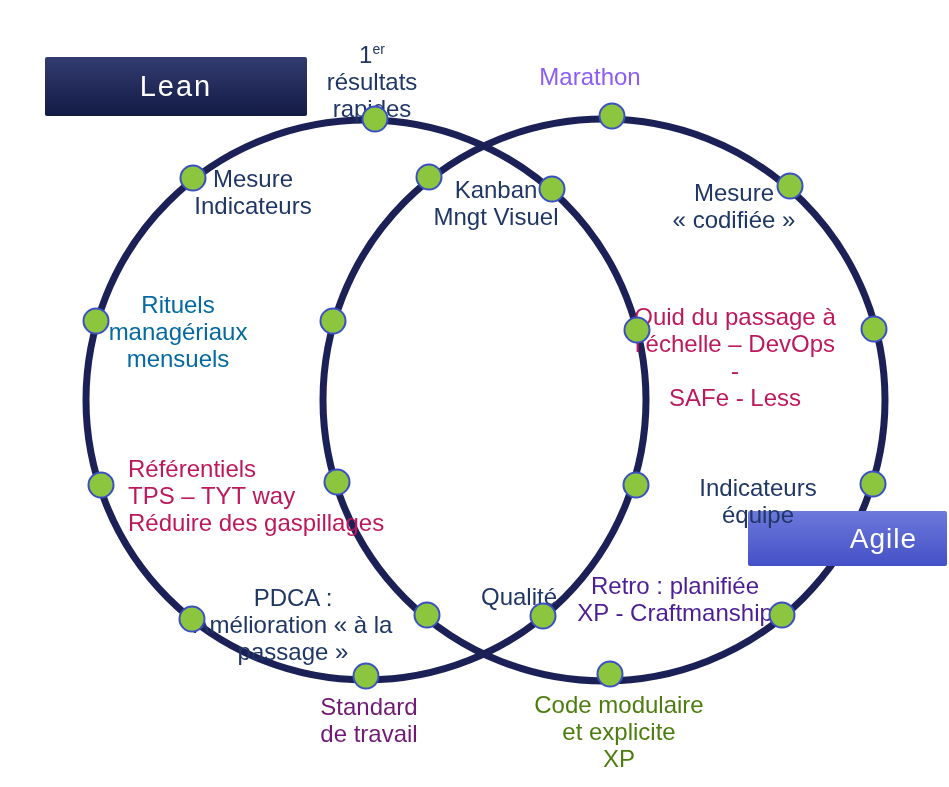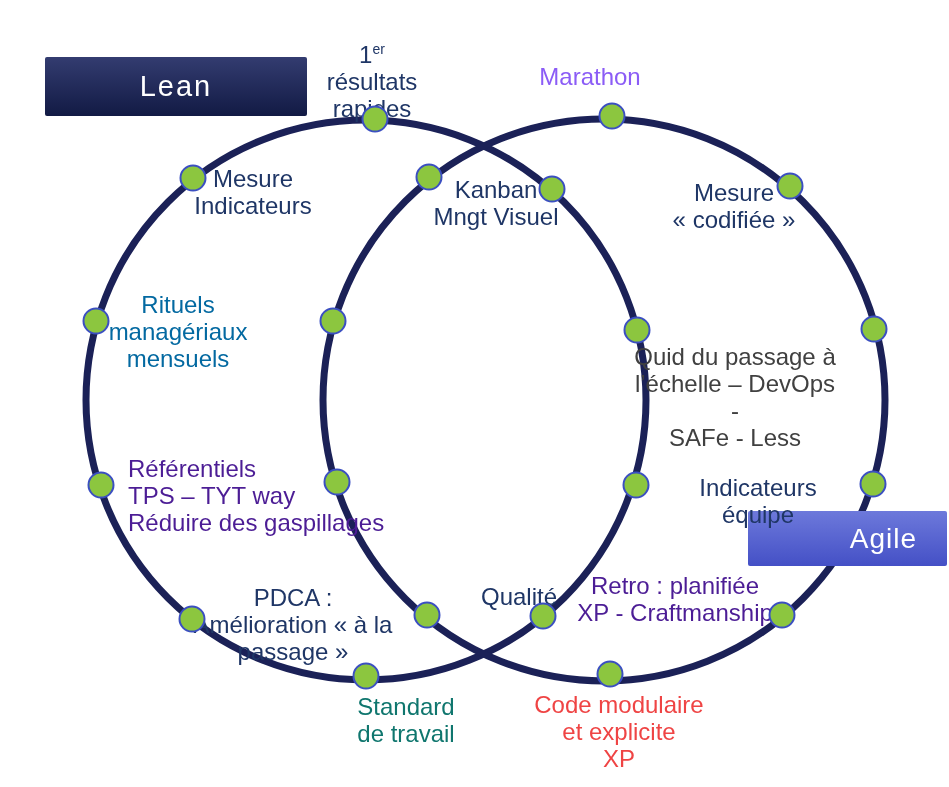--- a/index.html
+++ b/index.html
@@ -64,44 +64,44 @@
 Mngt Visuel</div>
 
   <div class="lbl center" style="left: 734px; top: 179px; color: rgb(31, 54, 102);" data-bind="labels.mesure_codifiee.text">Mesure
 « codifiée »</div>
 
   <div class="lbl center" style="left: 178px; top: 273px; color: #0369a1; margin-top: 18px;" data-bind="labels.rituels_manageriaux.text">Rituels
 managériaux
 mensuels</div>
 
 
-  <div class="lbl center" style="left: 735px; top: 303px; color: #404040; margin-top: 40px;" data-bind="labels.quid_passage.text">Quid du passage à
+  <div class="lbl center" style="left: 735px; top: 303px; color: #be185d;" data-bind="labels.quid_passage.text">Quid du passage à
 l’échelle – DevOps -
 SAFe - Less</div>
 
-  <div class="lbl" style="left: 128px; top: 455px; color: #4c1d95;" data-bind="labels.referentiels.text">Référentiels
+  <div class="lbl" style="left: 128px; top: 455px; color: #be185d;" data-bind="labels.referentiels.text">Référentiels
 TPS – TYT way
 Réduire des gaspillages</div>
 
 
   <div class="lbl center" style="left: 758px; top: 474px; color: rgb(31, 54, 102);" data-bind="labels.orientation_equipe.text">Indicateurs équipe</div>
 
   <div class="lbl center" style="left: 293px; top: 584px; color: rgb(31, 54, 102);" data-bind="labels.pdca.text">PDCA :
 Amélioration « à la
 passage »</div>
 
   <div class="lbl center" style="left: 491px; top: 583px; color: rgb(31, 54, 102); margin-left: 28px;" data-bind="labels.qualite.text">Qualité</div>
 
   <div class="lbl center" style="left: 675px; top: 572px; color: #4c1d95;" data-bind="labels.retro.text">Retro : planifiée
 XP - Craftmanship</div>
 
-  <div class="lbl center" style="left: 369px; top: 693px; color: #0f766e; margin-left: 37px;" data-bind="labels.standard.text">Standard
+  <div class="lbl center" style="left: 369px; top: 693px; color: #701a75;" data-bind="labels.standard.text">Standard
 de travail</div>
 
-  <div class="lbl center" style="left: 619px; top: 691px; color: #ef4444;" data-bind="labels.code_modulaire.text">Code modulaire
+  <div class="lbl center" style="left: 619px; top: 691px; color: #4d7c0f;" data-bind="labels.code_modulaire.text">Code modulaire
 et explicite
 XP</div>
 
   <div id="dots-layer">
       <div class="dot" style="left: 375px; top: 119px; background: rgb(140, 198, 63); border-color: rgb(59, 79, 193);"></div>
       <div class="dot" style="left: 612px; top: 116px; background: rgb(140, 198, 63); border-color: rgb(59, 79, 193);"></div>
       <div class="dot" style="left: 193px; top: 178px; background: rgb(140, 198, 63); border-color: rgb(59, 79, 193);"></div>
       <div class="dot" style="left: 429px; top: 177px; background: rgb(140, 198, 63); border-color: rgb(59, 79, 193);"></div>
       <div class="dot" style="left: 552px; top: 189px; background: rgb(140, 198, 63); border-color: rgb(59, 79, 193);"></div>
       <div class="dot" style="left: 790px; top: 186px; background: rgb(140, 198, 63); border-color: rgb(59, 79, 193);"></div>

